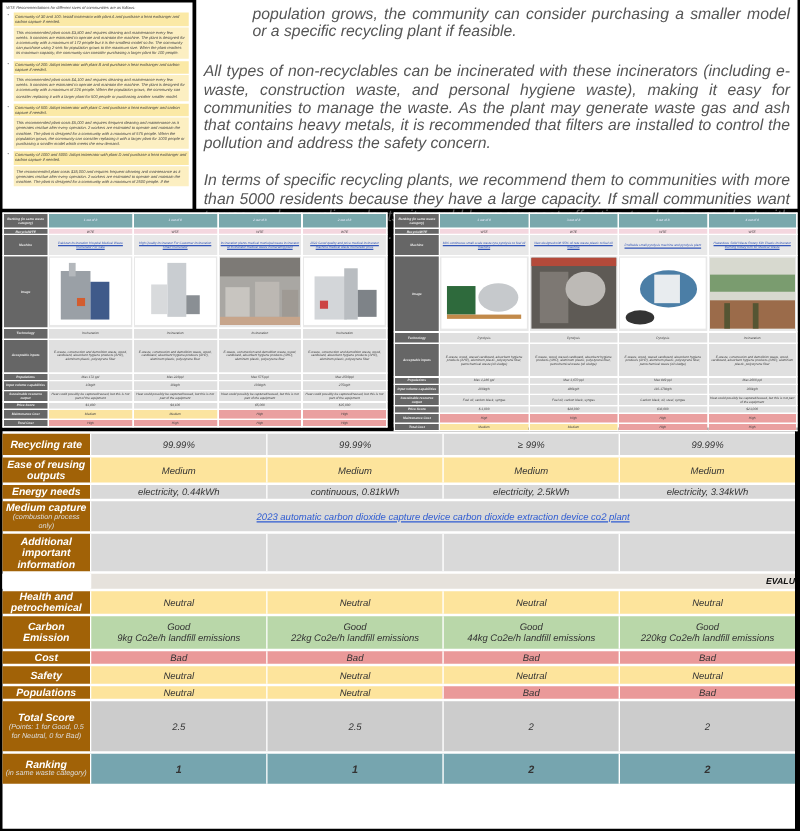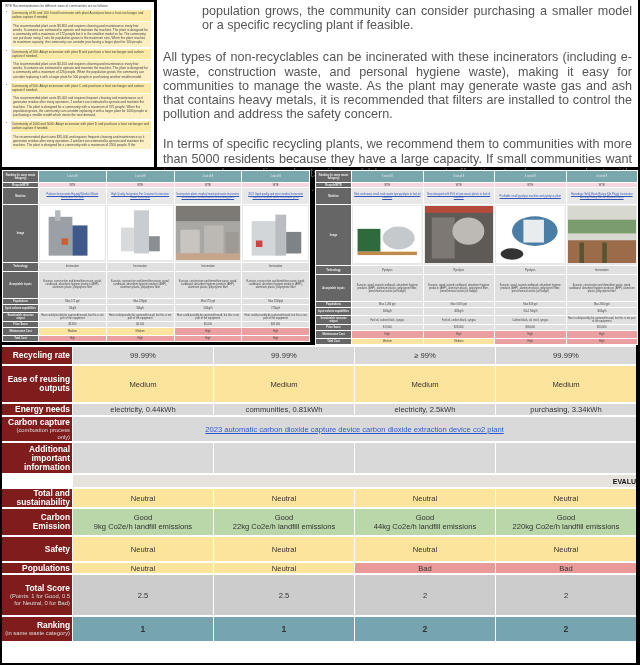--- a/index.html
+++ b/index.html
@@ -1,17 +1,17 @@
 <!DOCTYPE html>
 <html><head>
 <meta charset="utf-8">
 <style>
   * { box-sizing: border-box; margin: 0; padding: 0; }
   body { width: 640px; height: 665px; background: #000; font-family: "Liberation Sans", sans-serif; overflow: hidden; position: relative; }
-  .abs { position: absolute; }
+  .abs { position: absolute; font-style: italic; }
 
   
   #doc-left { left: 2px; top: 2px; width: 152px; height: 165px; background: #fff; padding: 2px 3px; overflow: hidden; font-size: 3.2px; line-height: 4.2px; color: #444; }
   #doc-left .intro { margin-bottom: 2px; }
   #doc-left .bullet { background: #fbe9a6; margin: 2px 0 1px 6px; padding: 1px; position: relative; }
   #doc-left .bullet::before { content: "•"; position: absolute; left: -5px; top: 0; color: #555; }
   #doc-left .para { background: #fcefc2; margin: 1px 0 2px 6px; padding: 2px; }
 
   
   #doc-right { left: 157px; top: 0; width: 481px; height: 167px; background: #fff; padding: 4px 6px 0 6px; font-size: 12.6px; line-height: 14.2px; color: #555; text-align: justify; }
@@ -30,21 +30,21 @@
   .spec td.link { color: #3356b8; text-decoration: underline; background: #e8e8e8; }
   .spec td.img { background: #e8e8e8; padding: 1px; }
   .spec .machine { width: 100%; height: 100%; }
   .spec td.medium { background: #fbe4a0; }
   .spec td.high { background: #eaa0a0; }
 
   
   #eval { left: 2px; top: 345px; width: 634px; height: 318px; background: #fff; padding: 0; }
   #eval table { width: 100%; border-collapse: separate; border-spacing: 0 2px; table-layout: fixed; font-size: 7.6px; color: #333; text-align: center; }
   #eval td { padding: 0 2px; vertical-align: middle; border-left: 1.5px solid #fff; }
-  #eval td.lbl { background: #7f1d1d; color: #fff; font-weight: bold; font-size: 8.4px; line-height: 9px; width: 68px; border-left: none; text-align: right; }
+  #eval td.lbl { background: #a16207; color: #fff; font-weight: bold; font-size: 8.4px; line-height: 9px; width: 68px; border-left: none; }
   #eval td.lbl small { display: block; font-weight: normal; font-size: 5.8px; line-height: 6.4px; color: #ddd; }
   .c-gray { background: #d9d9d9; }
   .c-yel { background: #fde49c; }
   .c-grn { background: #b9d7a9; }
   .c-red { background: #ea9999; }
   .c-score { background: #cccccc; margin-left: 13px; }
   .c-rank { background: #76a5af; font-weight: bold; font-size: 8.6px; }
   #eval a { color: #2e5bd1; text-decoration: underline; }
   .evalrow td { background: #e6e2dc; height: 12px; }
   .evallabel { text-align: right !important; font-weight: bold; font-size: 7px; color: #111; padding-right: 0 !important; }
@@ -331,51 +331,51 @@
         <col>
       </colgroup>
     <tbody>
         <tr style="height:17px">
       <td class="lbl">Recycling rate</td>
       <td class="c-gray">99.99%</td>
       <td class="c-gray">99.99%</td>
       <td class="c-gray">≥ 99%</td>
       <td class="c-gray">99.99%</td>
     </tr>
-    <tr style="height:36px">
+    <tr style="height:20px">
       <td class="lbl">Ease of reusing outputs</td>
       <td class="c-yel">Medium</td>
       <td class="c-yel">Medium</td>
       <td class="c-yel">Medium</td>
       <td class="c-yel">Medium</td>
     </tr>
     <tr style="height:11px">
       <td class="lbl">Energy needs</td>
       <td class="c-gray">electricity, 0.44kWh</td>
-      <td class="c-gray">communities, 0.81kWh</td>
+      <td class="c-gray">continuous, 0.81kWh</td>
       <td class="c-gray">electricity, 2.5kWh</td>
-      <td class="c-gray">purchasing, 3.34kWh</td>
+      <td class="c-gray">electricity, 3.34kWh</td>
     </tr>
     <tr style="height:24px">
-      <td class="lbl"><span>Carbon capture</span><small>(combustion process only)</small></td>
+      <td class="lbl"><span>Medium capture</span><small>(combustion process only)</small></td>
       <td class="c-gray" colspan="4"><a>2023 automatic carbon dioxide capture device carbon dioxide extraction device co2 plant</a></td>
     </tr>
     <tr style="height:30px">
       <td class="lbl">Additional important information</td>
       <td class="c-gray"></td>
       <td class="c-gray"></td>
       <td class="c-gray"></td>
       <td class="c-gray"></td>
     </tr>
     <tr class="evalrow">
       <td style="background:#fff"></td>
       <td colspan="4" class="evallabel">EVALU</td>
     </tr>
     <tr style="height:18px">
-      <td class="lbl">Total and sustainability</td>
+      <td class="lbl">Health and petrochemical</td>
       <td class="c-yel">Neutral</td>
       <td class="c-yel">Neutral</td>
       <td class="c-yel">Neutral</td>
       <td class="c-yel">Neutral</td>
     </tr>
     <tr style="height:26px">
       <td class="lbl">Carbon Emission</td>
       <td class="c-grn">
             <div>Good</div>
             <div>9kg Co2e/h landfill emissions</div>
@@ -386,21 +386,28 @@
           </td>
       <td class="c-grn">
             <div>Good</div>
             <div>44kg Co2e/h landfill emissions</div>
           </td>
       <td class="c-grn">
             <div>Good</div>
             <div>220kg Co2e/h landfill emissions</div>
           </td>
     </tr>
-    <tr style="height:24px">
+    <tr style="height:10px">
+      <td class="lbl">Cost</td>
+      <td class="c-red">Bad</td>
+      <td class="c-red">Bad</td>
+      <td class="c-red">Bad</td>
+      <td class="c-red">Bad</td>
+    </tr>
+    <tr style="height:14px">
       <td class="lbl">Safety</td>
       <td class="c-yel">Neutral</td>
       <td class="c-yel">Neutral</td>
       <td class="c-yel">Neutral</td>
       <td class="c-yel">Neutral</td>
     </tr>
     <tr style="height:10px">
       <td class="lbl">Populations</td>
       <td class="c-yel">Neutral</td>
       <td class="c-yel">Neutral</td>

